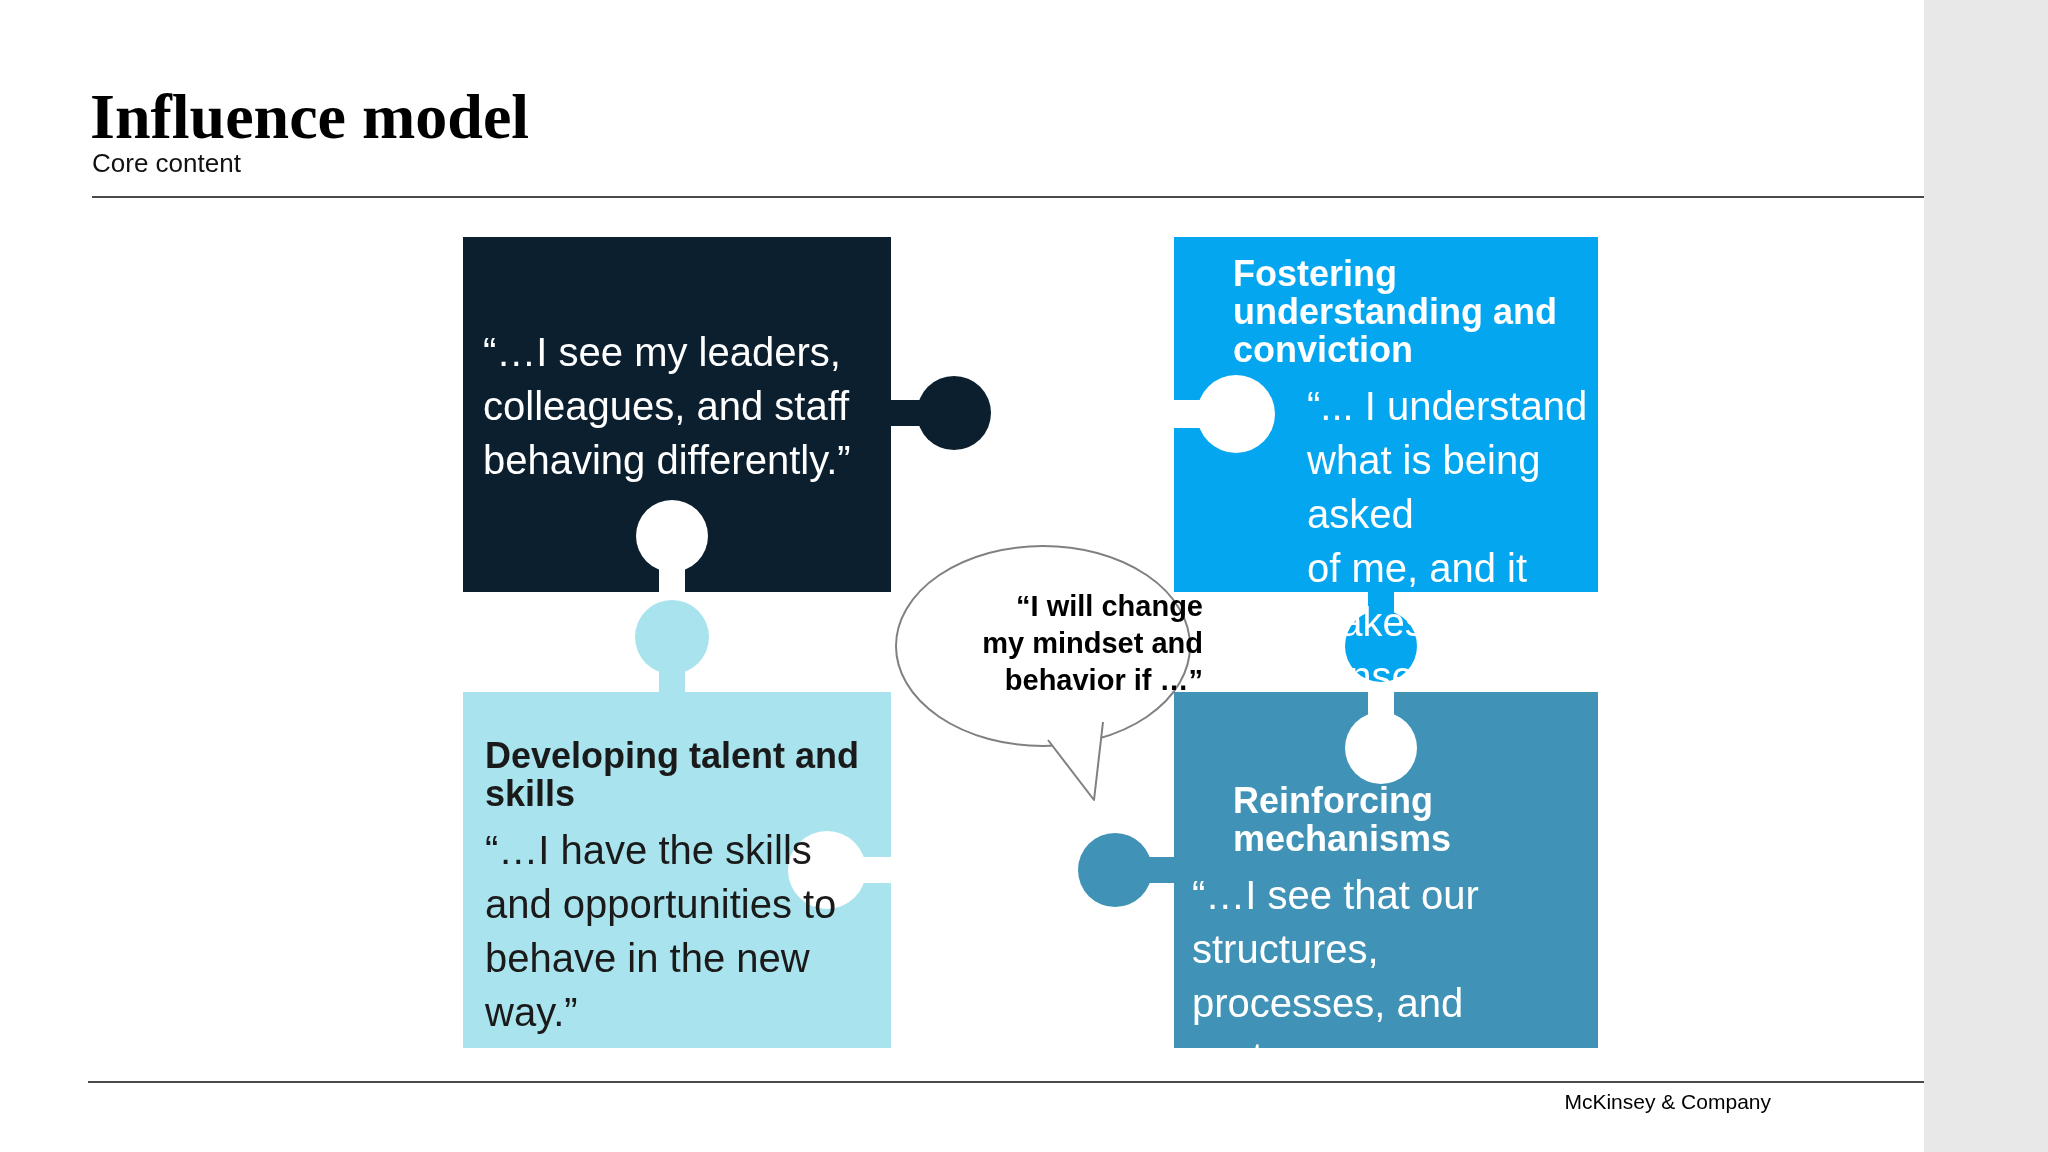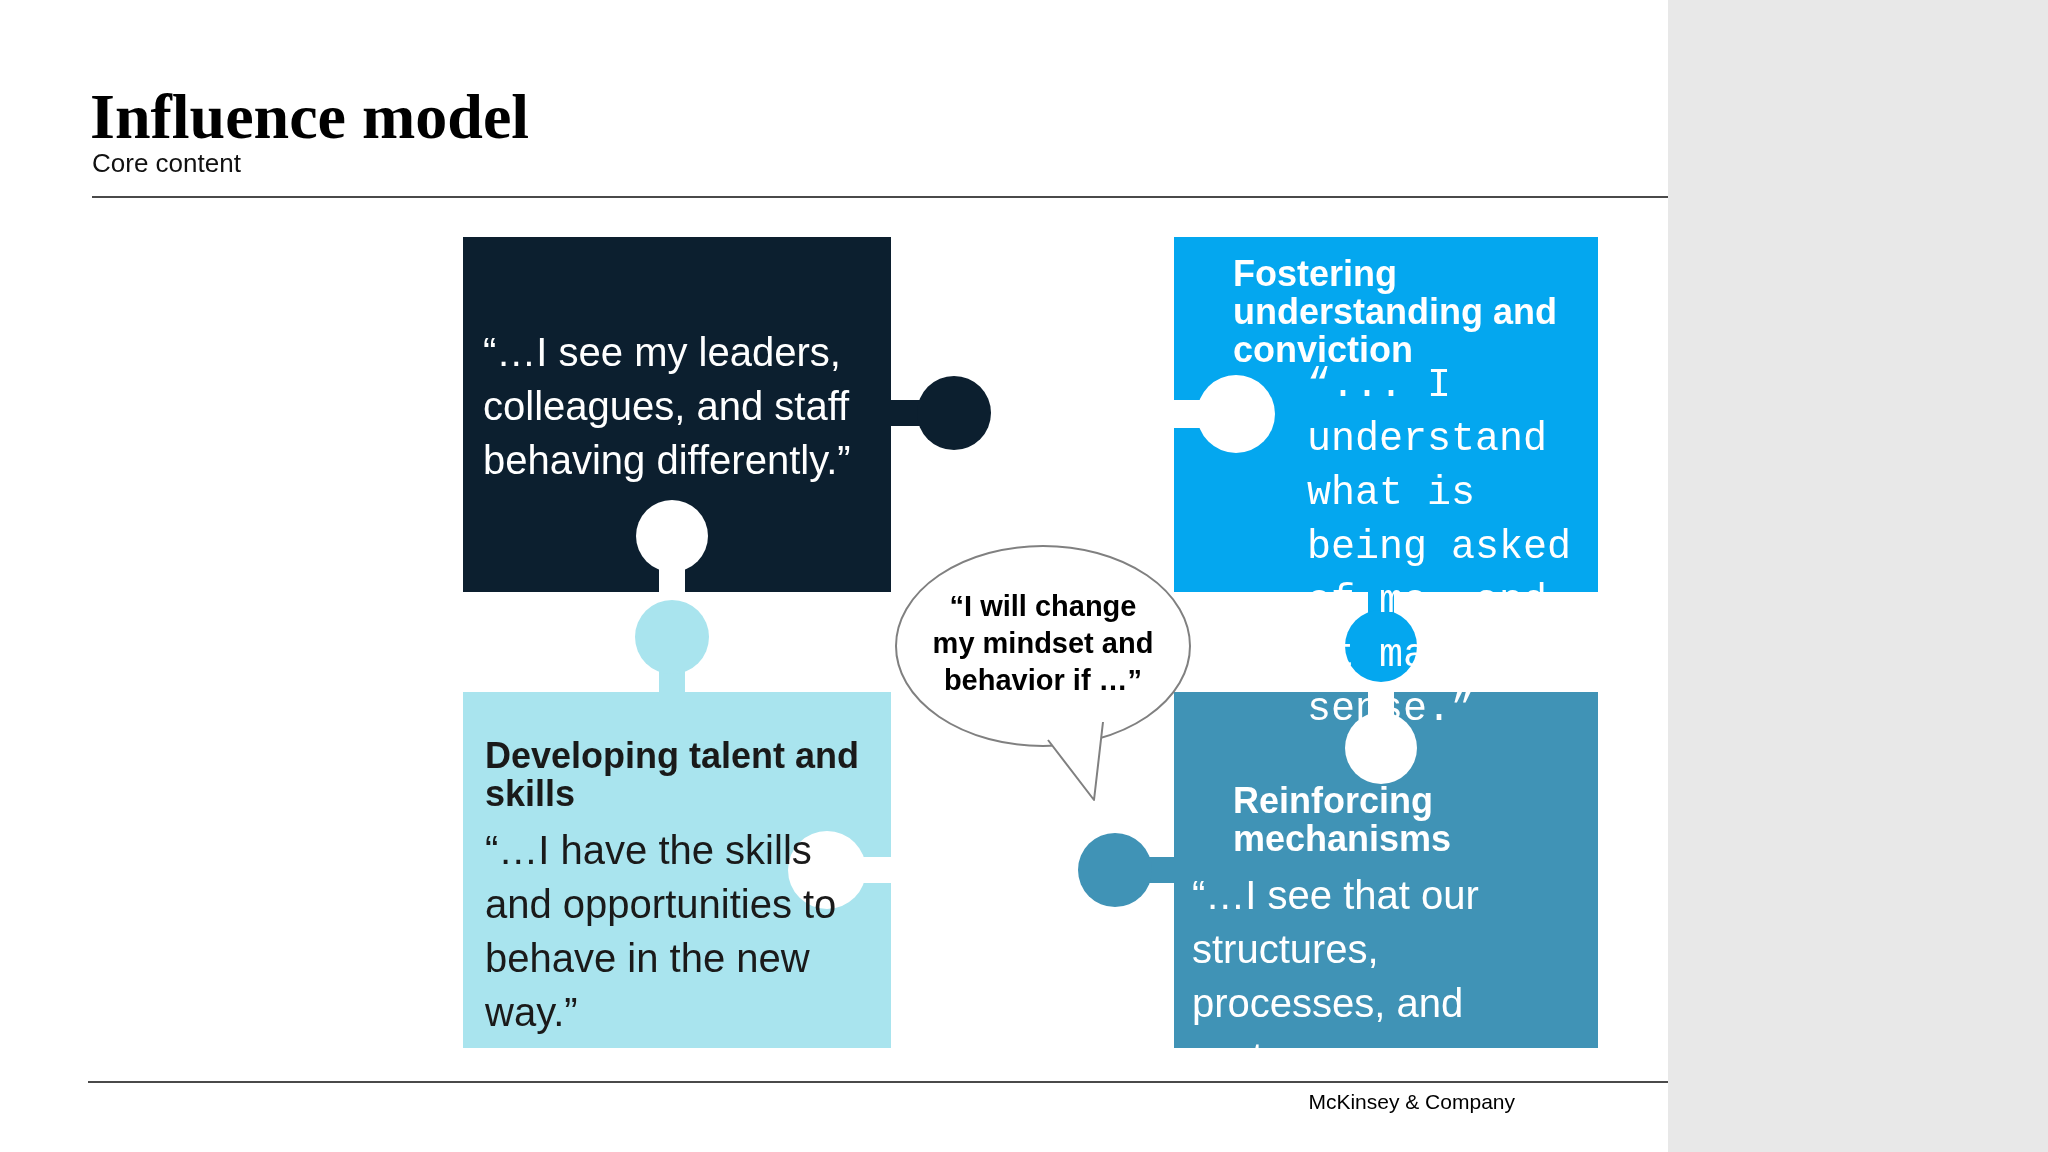--- a/index.html
+++ b/index.html
@@ -1,17 +1,17 @@
 <!DOCTYPE html>
 <html><head>
 <meta charset="utf-8">
 <style>
   html,body { margin:0; padding:0; background:#e8e8e8; }
   .slide {
-    position:relative; width:1668px; height:1152px;
+    position:relative; width:1924px; height:1152px;
     background:#ffffff; overflow:hidden;
     font-family:"Liberation Sans", sans-serif;
   }
   .abs { position:absolute; }
   .slide-title {
     left:90px; top:83px;
     font-family:"Liberation Serif", serif;
     font-weight:700; font-size:64px; line-height:1.05; color:#000;
   }
   .slide-subtitle { left:92px; top:149px; font-size:26px; line-height:1.1; color:#111; }
@@ -22,28 +22,28 @@
   svg.layer { position:absolute; left:0; top:0; width:2048px; height:1152px; }
 
   .piece-title { font-size:36px; font-weight:700; line-height:38px; white-space:pre-line; }
   .piece-quote { font-size:40px; font-weight:400; line-height:54px; white-space:pre-line; }
   .on-dark { color:#ffffff; }
   .on-light { color:#1a1a1a; }
 
   .tl-title { left:483px; top:274px; width:400px; }
   .tl-quote { left:483px; top:325px; width:400px; }
   .tr-title { left:1190px; top:255px; width:400px;margin-left:43px; }
-  .tr-quote { left:1307px; top:359px; width:300px;font-family:Liberation Mono, monospace; }
+  .tr-quote { left:1307px; top:379px; width:300px; }
   .bl-title { left:485px; top:737px; width:400px; }
   .bl-quote { left:485px; top:823px; width:400px; }
   .br-title { left:1233px; top:782px; width:400px; }
   .br-quote { left:1192px; top:868px; width:402px; }
 
   .bubble-text {
-    left:883px; top:588px; width:320px; text-align:center;
+    left:883px; top:588px; width:320px; text-align:right;
     font-size:29px; font-weight:700; line-height:37px;
     white-space:pre-line; color:#000;
   }
 </style>
 </head>
 <body>
 
 <div class="slide">
 
   <div class="abs slide-title">Influence model</div>

